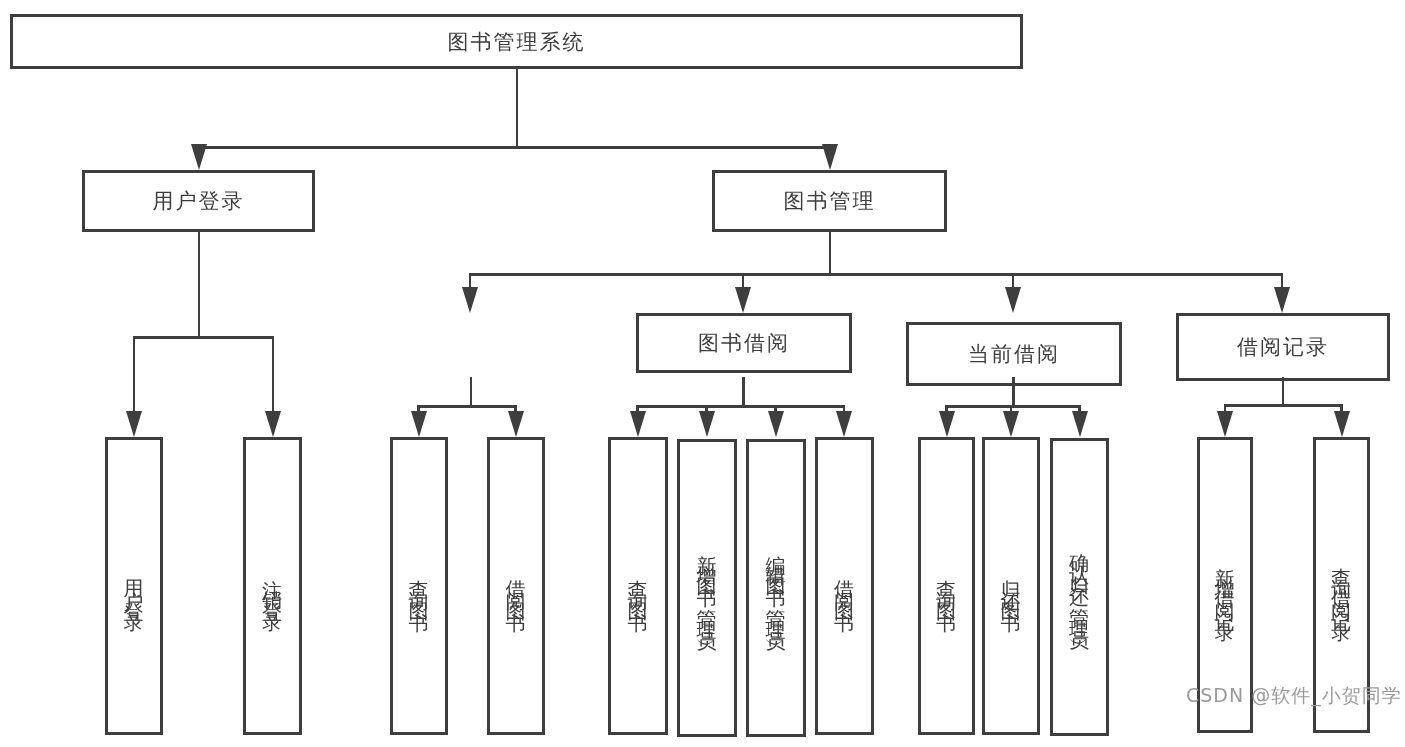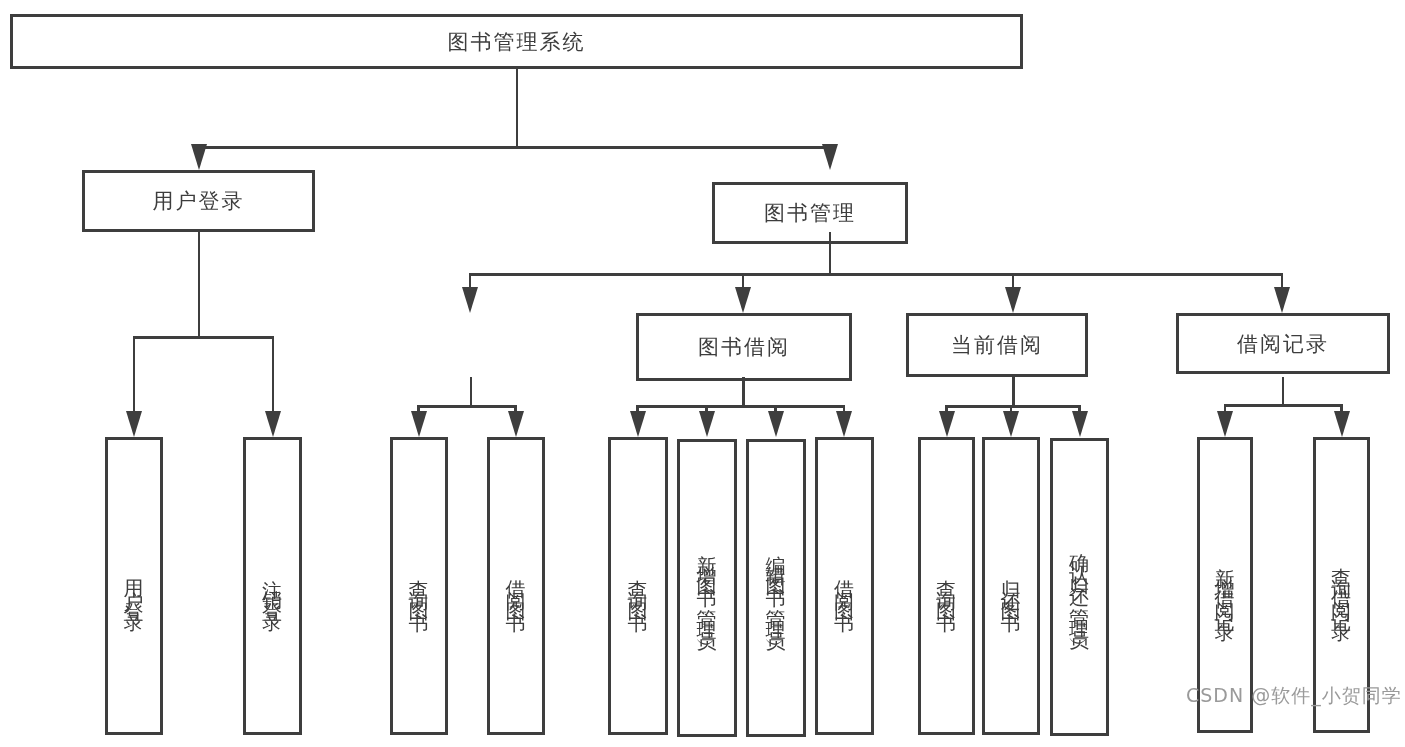--- a/index.html
+++ b/index.html
@@ -64,21 +64,21 @@
   </div>
 
   <div class="stem" style="left:515.5px;top:69px;height:79px"></div>
   <div class="hbar" style="left:197px;top:146px;width:634px"></div>
   <div class="arrowhead" style="left:190.5px;top:144px"></div>
   <div class="arrowhead" style="left:821.5px;top:144px"></div>
 
   <div class="box" style="left:82px;top:170px;width:233px;height:62px">
     <span class="hlabel">用户登录</span>
   </div>
-  <div class="box" style="left:712px;top:182px;width:196px;height:62px">
+  <div class="box" style="left:712px;top:170px;width:235px;height:62px">
     <span class="hlabel">图书管理</span>
   </div>
 
   <div class="stem" style="left:197.5px;top:232px;height:106px"></div>
   <div class="hbar" style="left:133px;top:336px;width:141px"></div>
   <div class="stem" style="left:132.75px;top:336px;height:77px"></div>
   <div class="arrowhead" style="left:126px;top:411px"></div>
   <div class="stem" style="left:271.75px;top:336px;height:77px"></div>
   <div class="arrowhead" style="left:265px;top:411px"></div>
 
@@ -86,27 +86,27 @@
   <div class="hbar" style="left:469px;top:273px;width:814px"></div>
   <div class="stem" style="left:468.75px;top:273px;height:16px"></div>
   <div class="arrowhead" style="left:462px;top:287px"></div>
   <div class="stem" style="left:741.75px;top:273px;height:16px"></div>
   <div class="arrowhead" style="left:735px;top:287px"></div>
   <div class="stem" style="left:1011.75px;top:273px;height:16px"></div>
   <div class="arrowhead" style="left:1005px;top:287px"></div>
   <div class="stem" style="left:1280.75px;top:273px;height:16px"></div>
   <div class="arrowhead" style="left:1274px;top:287px"></div>
 
-  <div class="box" style="left:636px;top:313px;width:216px;height:68px">
+  <div class="box" style="left:636px;top:313px;width:216px;height:60px">
     <span class="hlabel">图书借阅</span>
   </div>
-  <div class="box" style="left:906px;top:313px;width:182px;height:64px">
+  <div class="box" style="left:906px;top:322px;width:216px;height:64px">
     <span class="hlabel">当前借阅</span>
   </div>
-  <div class="box" style="left:1176px;top:313px;width:214px;height:61px">
+  <div class="box" style="left:1176px;top:313px;width:214px;height:68px">
     <span class="hlabel">借阅记录</span>
   </div>
 
   <div class="stem" style="left:469.5px;top:377px;height:30px"></div>
   <div class="hbar" style="left:417px;top:405px;width:100px"></div>
   <div class="stem" style="left:417.25px;top:405px;height:8px"></div>
   <div class="arrowhead" style="left:410.5px;top:411px"></div>
   <div class="stem" style="left:514.25px;top:405px;height:8px"></div>
   <div class="arrowhead" style="left:507.5px;top:411px"></div>
 

